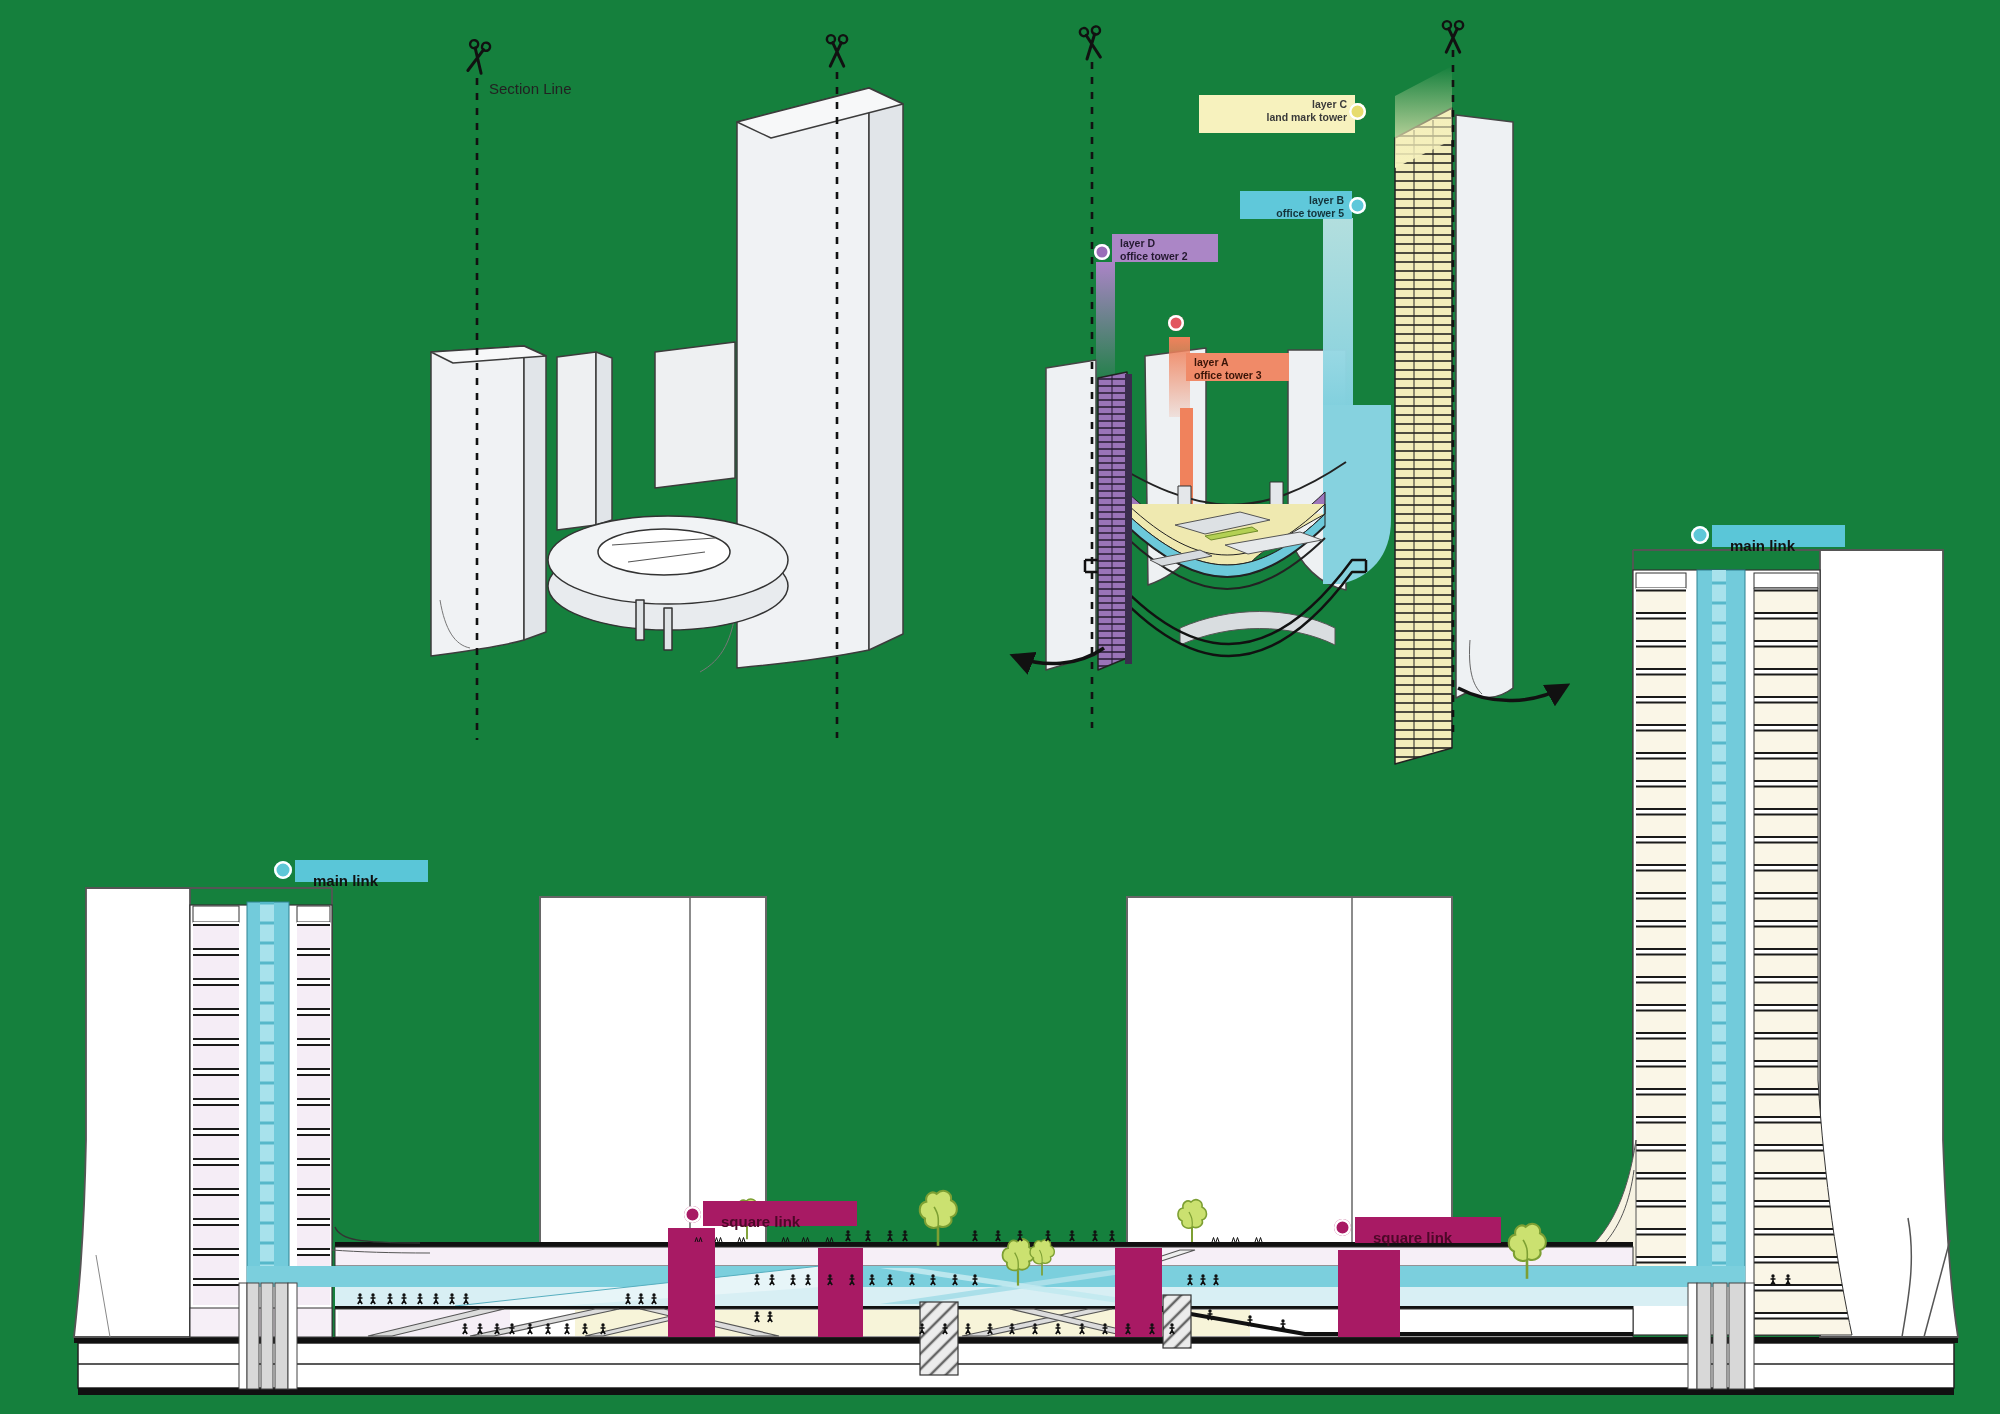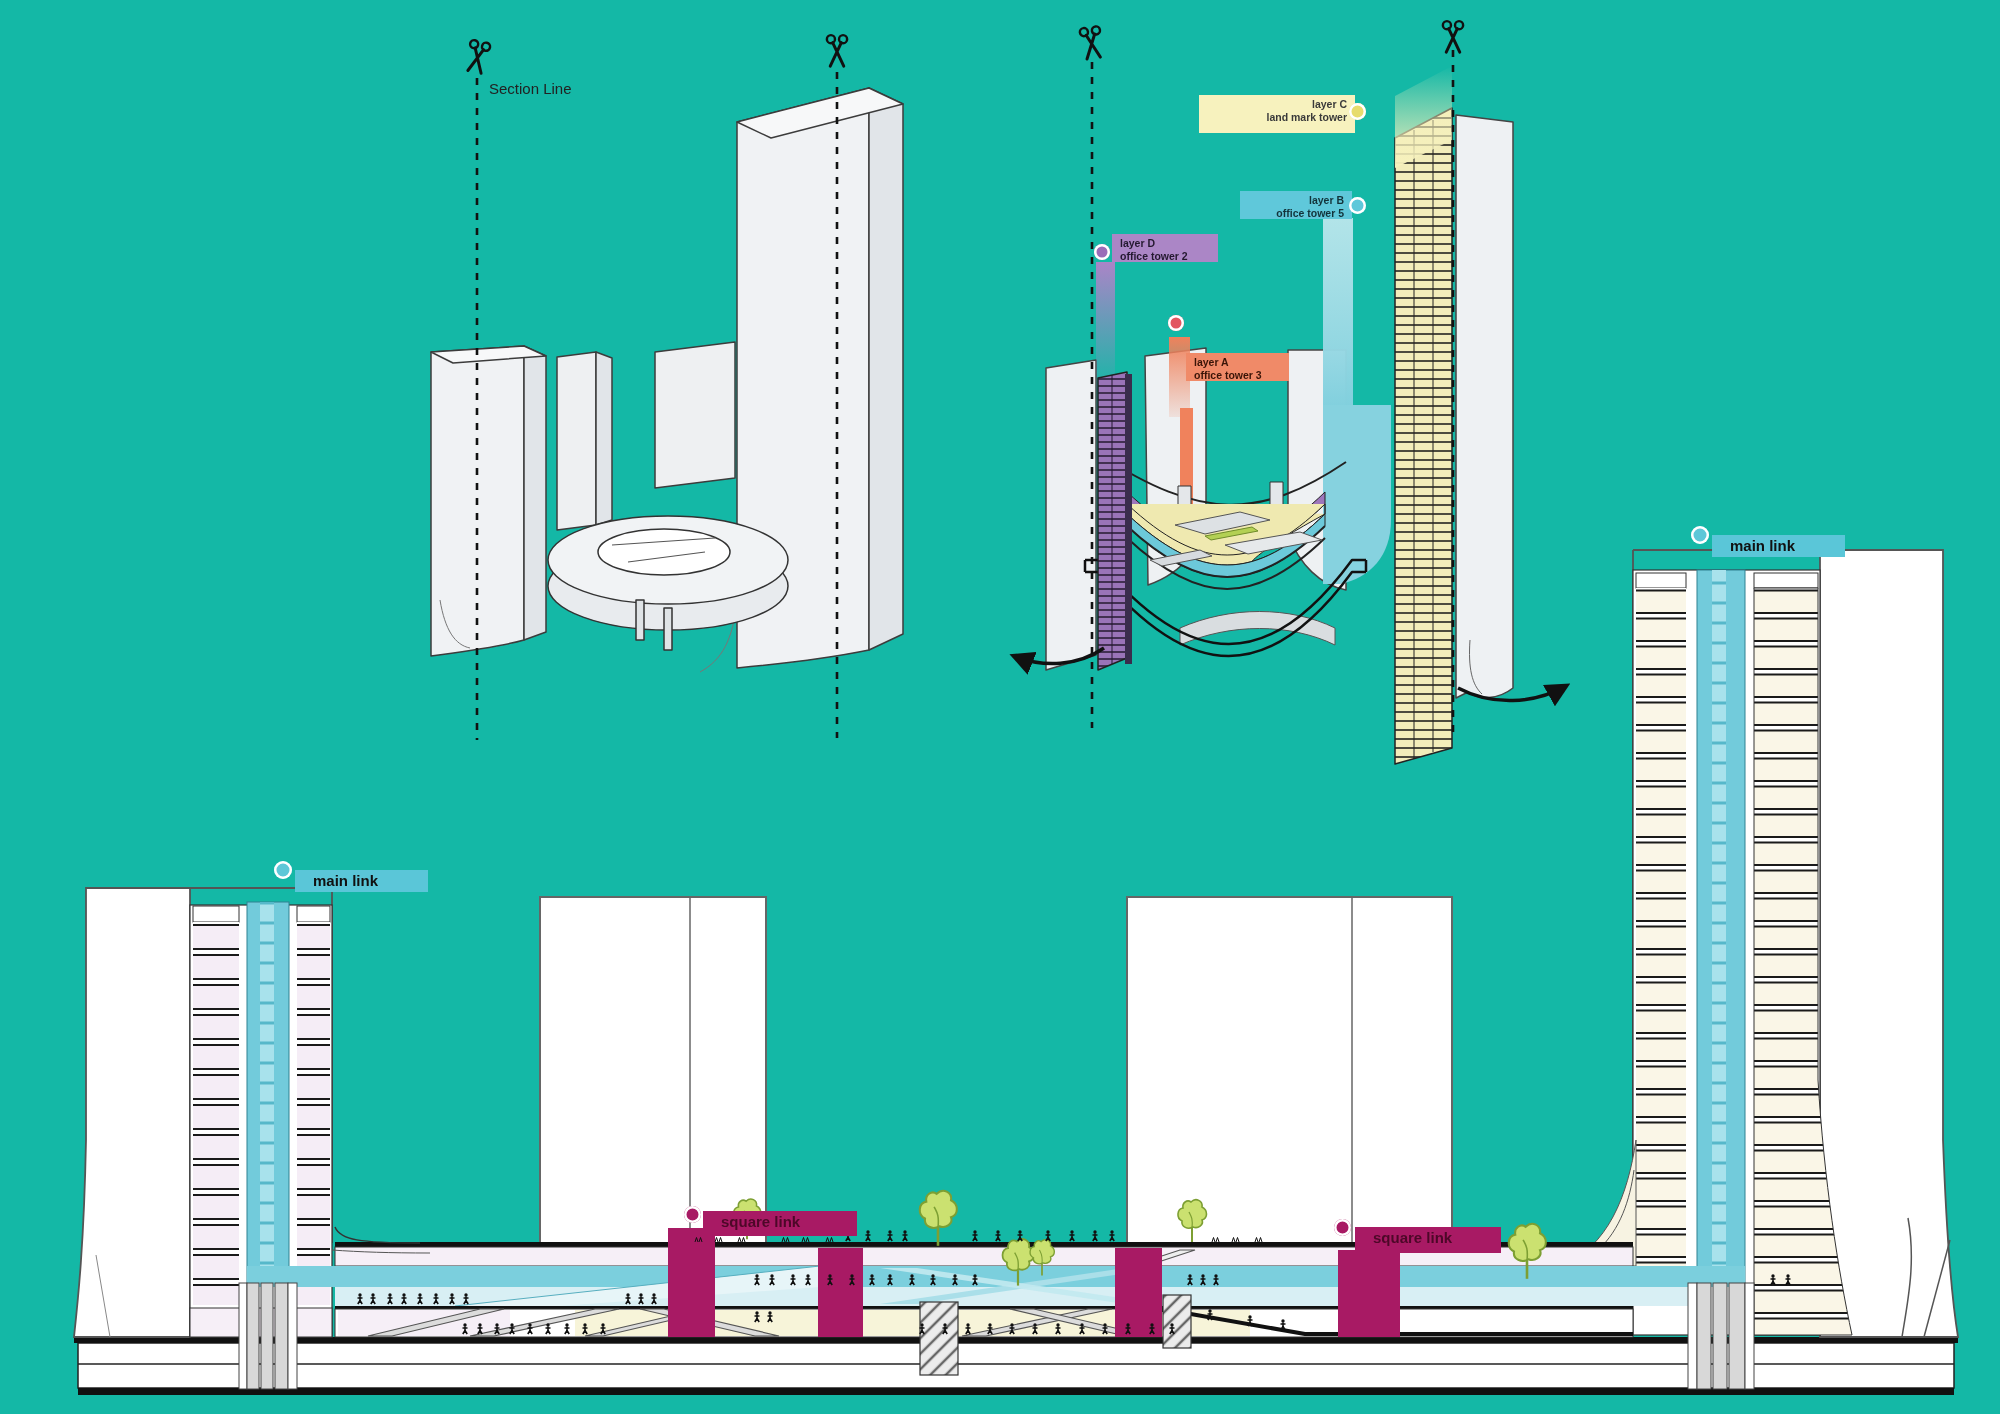--- a/index.html
+++ b/index.html
@@ -1,25 +1,25 @@
 <!DOCTYPE html>
 <html><head>
 <meta charset="utf-8">
 <style>
   html,body{margin:0;padding:0;background:#fff;}
-  .stage{position:relative;width:2000px;height:1414px;background:#14b8a6;overflow:hidden;
+  .stage{position:relative;width:2000px;height:1414px;background:#15803d;overflow:hidden;
          font-family:"Liberation Sans",sans-serif;}
   .stage svg{position:absolute;left:0;top:0;}
   .txt{position:absolute;z-index:5;color:#222;font-size:15px;}
   .chip{position:absolute;z-index:5;box-sizing:border-box;font-weight:bold;}
   .chip.small{font-size:10.5px;line-height:13px;color:#3a3a3a;padding:3px 8px;}
   .chip.small.right{text-align:right;}
   .chip span{display:block;}
   .bar{position:absolute;z-index:5;box-sizing:border-box;font-weight:bold;font-size:15px;
-       color:#111;padding:2px 0 0 18px;margin-top:10px;}
+       color:#111;padding:12px 0 0 18px;}
   .marker{position:absolute;z-index:6;border-radius:50%;box-shadow:inset 0 0 0 2.5px #ffffff;}
 </style>
 </head>
 <body>
 
 <div class="stage">
 
 <svg width="2000" height="1414" viewBox="0 0 2000 1414">
 <defs>
   <pattern id="floorsPink" width="60" height="30" patternUnits="userSpaceOnUse" patternTransform="translate(0,22)">

